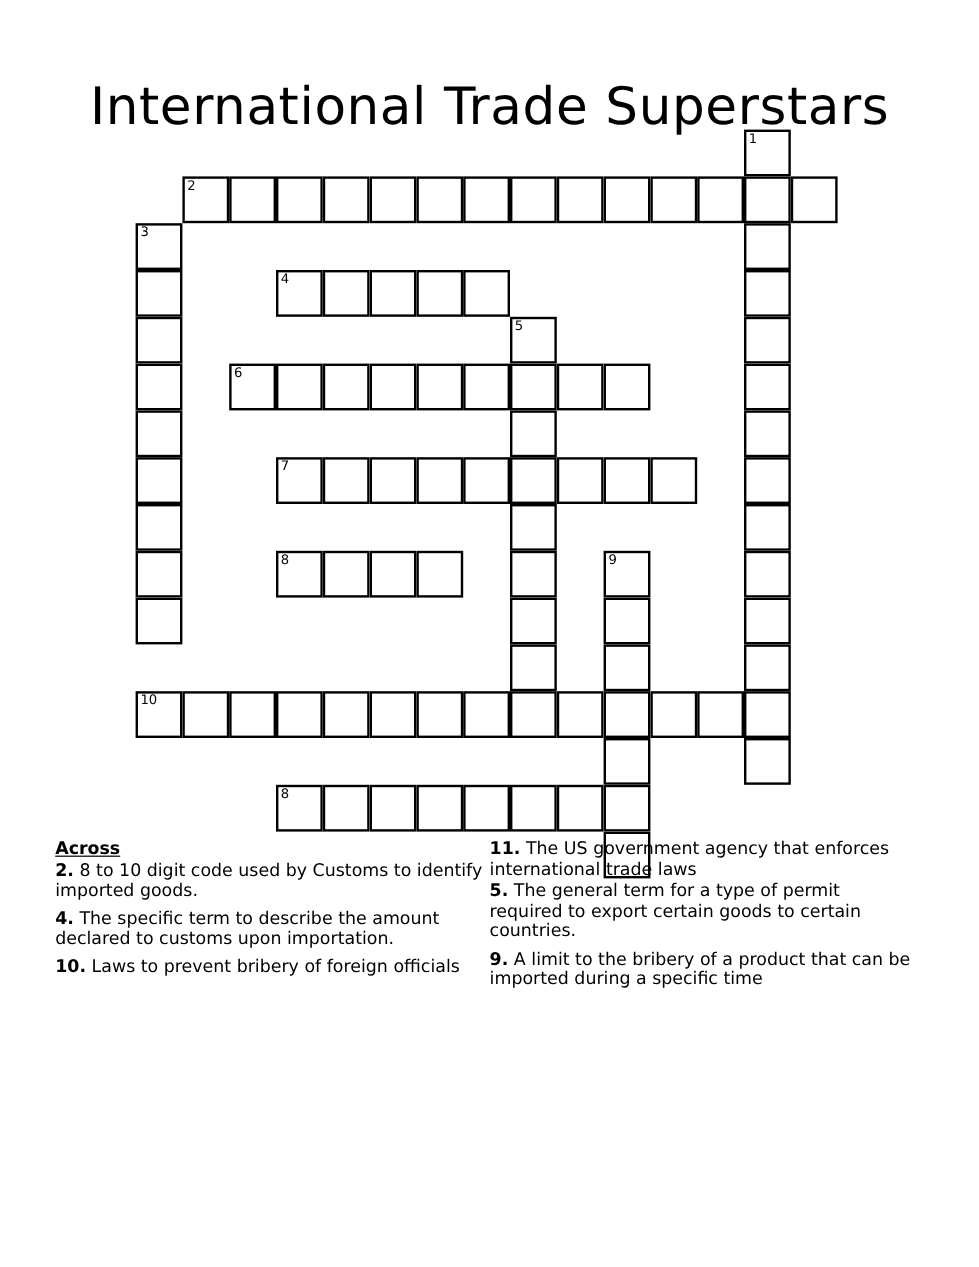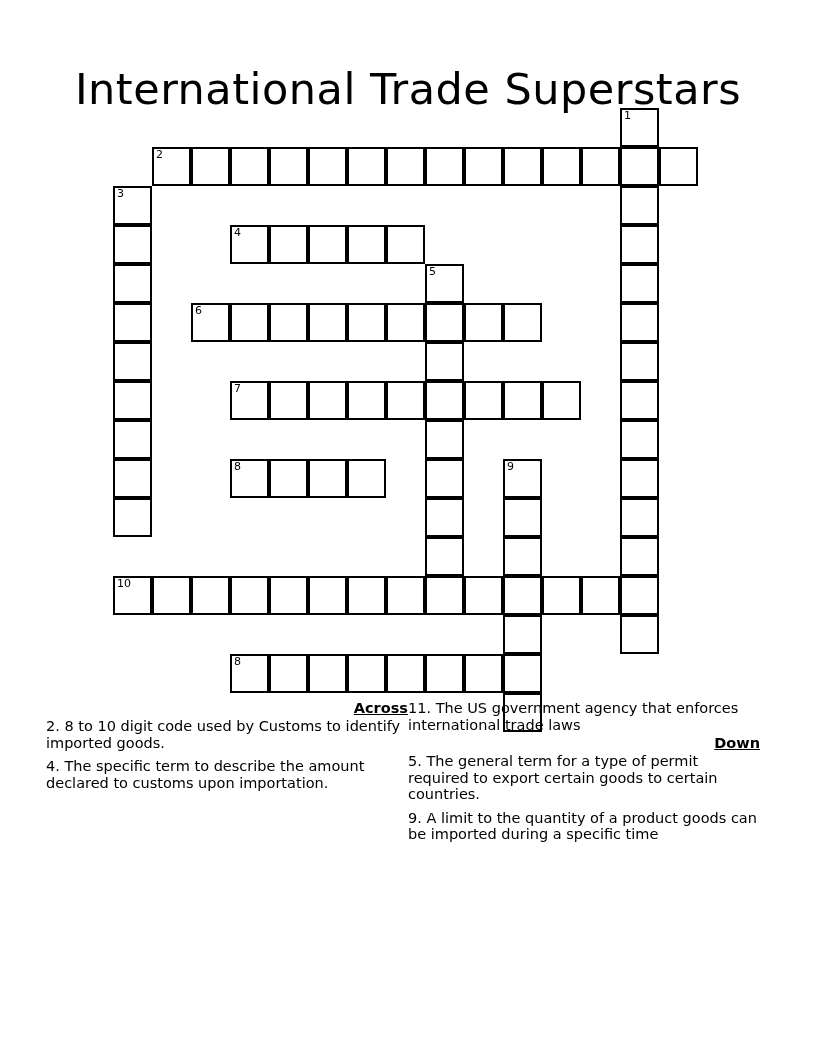--- a/index.html
+++ b/index.html
@@ -78,29 +78,28 @@
   }
   .clue-col-across { left: 46px; width: 362px; }
   .clue-col-down   { left: 408px; width: 352px; }
 
   .clue-heading {
     font-weight: bold;
     text-decoration: underline;
     font-size: 14.5px;
     line-height: 17px;
     margin: 0 0 1px 0;
-    text-align: right;
   }
   .clue-item {
     margin: 0 0 7px 0;
     text-indent: 0;
   }
   .clue-item.tight { margin-bottom: 2px; }
   .clue-num {
-    font-weight: normal;
+    font-weight: bold;
   }
 </style>
 </head>
 <body>
 
 <div class="page">
 
   <h1 class="puzzle-title">International Trade Superstars</h1>
 
   <div id="crossword-grid">
@@ -222,24 +221,24 @@
       <div class="cw-cell" style="left: 390px; top: 546px; width: 39px; height: 39px;"></div>
       <div class="cw-cell" style="left: 390px; top: 585px; width: 39px; height: 39px;"></div>
     </div>
 
   <div id="clues">
 
     <div class="clue-col clue-col-across" id="across-column">
       <div class="clue-heading">Across</div>
     <p class="clue-item"><span class="clue-num">2.</span><span> 8 to 10 digit code used by Customs to identify imported goods.</span></p>
         <p class="clue-item"><span class="clue-num">4.</span><span> The specific term to describe the amount declared to customs upon importation.</span></p>
+        <p class="clue-item"><span class="clue-num">10.</span><span> Laws to prevent bribery of foreign officials</span></p>
       </div>
 
     <div class="clue-col clue-col-down" id="down-column">
         <p class="clue-item tight"><span class="clue-num">11.</span><span> The US government agency that enforces international trade laws</span></p>
-        <div class="clue-heading">Down</div>
         <p class="clue-item"><span class="clue-num">5.</span><span> The general term for a type of permit required to export certain goods to certain countries.</span></p>
-        <p class="clue-item"><span class="clue-num">9.</span><span> A limit to the quantity of a product goods can be imported during a specific time</span></p>
+        <p class="clue-item"><span class="clue-num">9.</span><span> A limit to the bribery of a product that can be imported during a specific time</span></p>
       </div>
 
   </div>
 
 </div>
 
 </body></html>

